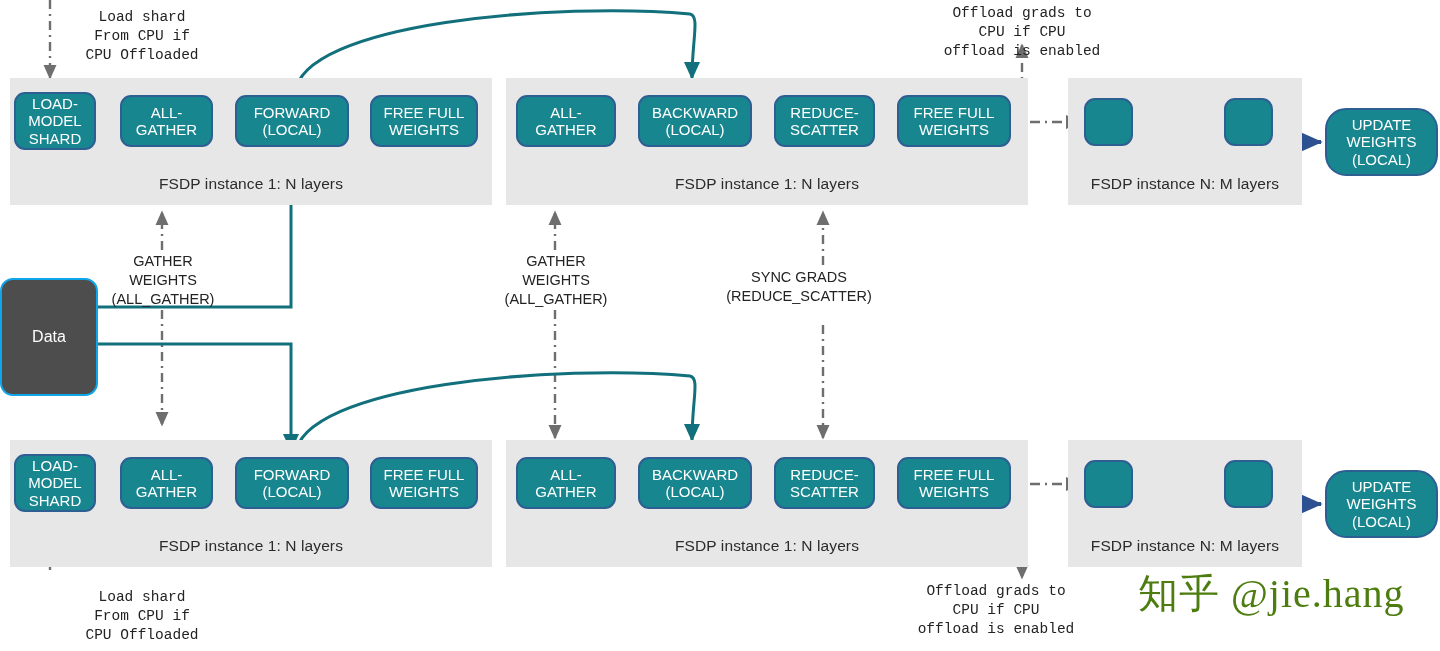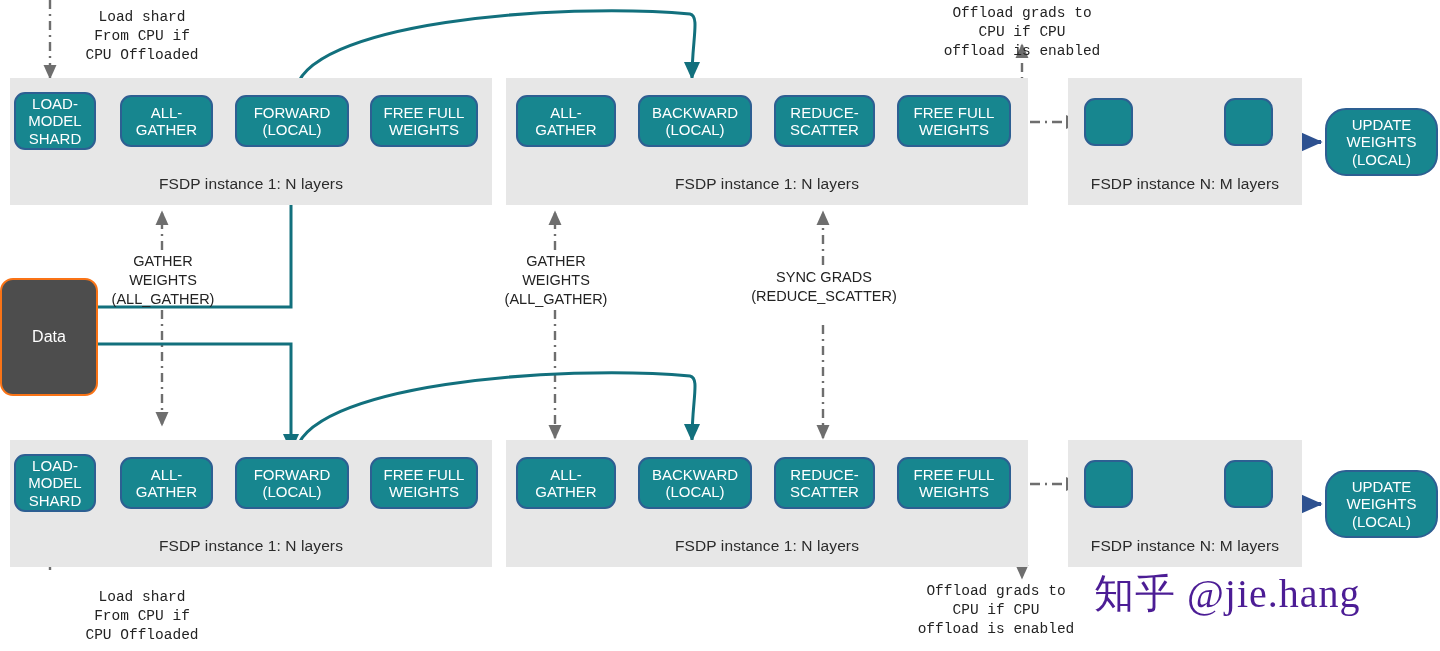--- a/index.html
+++ b/index.html
@@ -47,21 +47,21 @@
     white-space:pre-line;
     padding:2px 4px;
   }
   .node.big{font-size:15px;border-radius:21px;}
   .node.plain{}
   
   .databox{
     position:absolute;
     box-sizing:border-box;
     background:#4d4d4d;
-    border:2px solid #f97316;
+    border:2px solid #0ea5e9;
     border-radius:13px;
     color:#ffffff;
     display:flex;
     align-items:center;
     justify-content:center;
     font-size:16px;
     font-family:"Liberation Sans", sans-serif;
   }
   
   .caption{
@@ -86,25 +86,26 @@
   svg.ov{
     position:absolute;
     left:0;top:0;
     width:1440px;height:651px;
     pointer-events:none;
     overflow:visible;
   }
   
   .watermark{
     position:absolute;
-    color:#4c1d95;
+    color:#4d7c0f;
     font-size:40px;
     font-family:"Liberation Serif", serif;
     letter-spacing:1px;
     user-select:none;
+    margin-left:44px;
   }
 </style>
 </head>
 <body>
 
 <div id="stage">
 
   <svg class="ov" viewBox="0 0 1440 651">
     <defs>
       <marker id="mSolid" markerWidth="7" markerHeight="7" refX="5.6" refY="3.1" orient="auto" markerUnits="strokeWidth">
@@ -225,21 +226,21 @@
 offload is enabled</div>
 
   <div class="databox" style="left:0px;top:278px;width:98px;height:118px;">Data</div>
 
   <div class="midlabel" style="left:92px;top:252px;width:142px;">GATHER
 WEIGHTS
 (ALL_GATHER)</div>
   <div class="midlabel" style="left:485px;top:252px;width:142px;">GATHER
 WEIGHTS
 (ALL_GATHER)</div>
-  <div class="midlabel" style="left:730px;top:268px;width:188px;">SYNC GRADS
+  <div class="midlabel" style="left:705px;top:268px;width:188px;">SYNC GRADS
 (REDUCE_SCATTER)</div>
 
   <div class="panel" style="left:10px;top:440px;width:482px;height:127px;">
     <div class="panel-label" style="bottom:12px;">FSDP instance 1: N layers</div>
   </div>
   <div class="node" style="left:14px;top:454px;width:82px;height:58px;">LOAD-
 MODEL
 SHARD</div>
   <div class="node" style="left:120px;top:457px;width:93px;height:52px;">ALL-
 GATHER</div>

